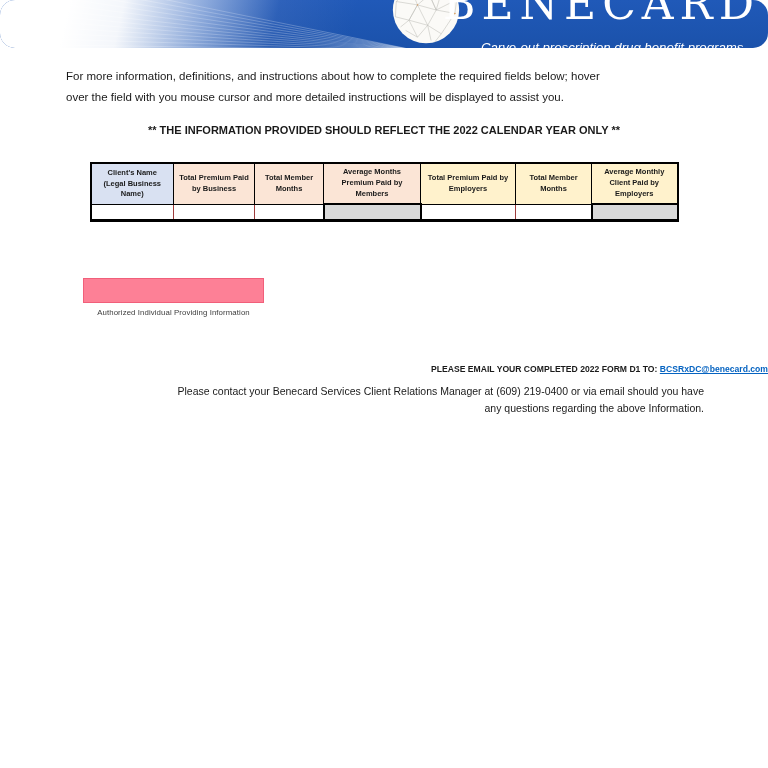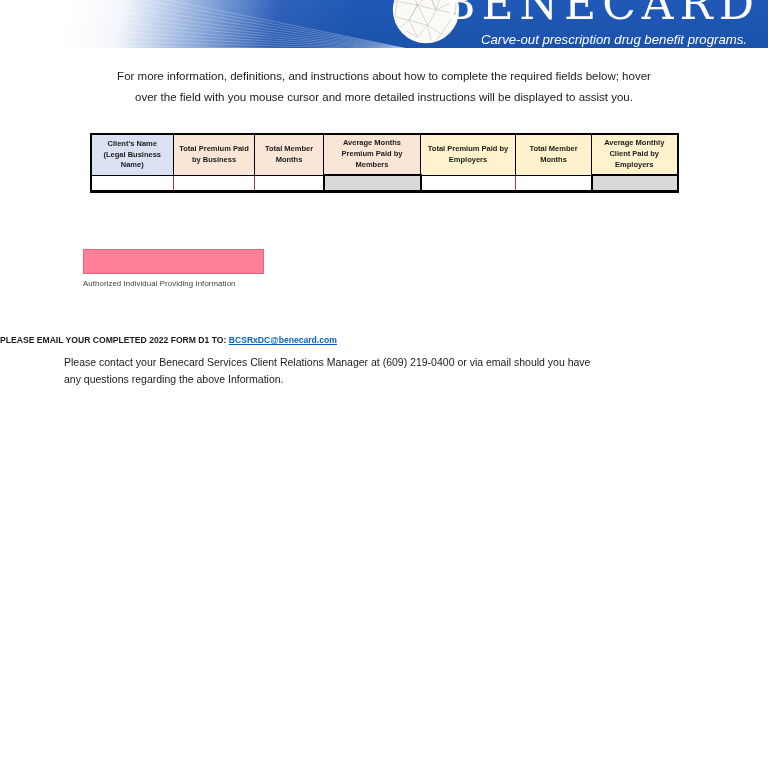--- a/index.html
+++ b/index.html
@@ -11,20 +11,21 @@
     overflow: hidden;
   }
   .page { position: relative; width: 768px; height: 768px; }
 
   
   .band {
     position: relative;
     height: 48px;
     overflow: hidden;
     background: linear-gradient(180deg, #2059b8 0%, #1b52ab 100%);
+    border-radius: 15px;
   }
   .band .rays { position: absolute; left: 0; top: 0; }
   .band .wedge {
     position: absolute; inset: 0;
     background: linear-gradient(103deg,
       #ffffff 9%,
       rgba(255,255,255,0.95) 16%,
       rgba(205,218,242,0.65) 26%,
       rgba(90,125,195,0.25) 36%,
       rgba(30,87,178,0) 46%);
@@ -38,32 +39,31 @@
     position: absolute;
     top: -22px; right: 8px;
     font-family: "DejaVu Serif", "Liberation Serif", serif;
     font-size: 44px;
     letter-spacing: 6px;
     color: #ffffff;
     white-space: nowrap;
   }
   .tagline {
     position: absolute;
-    top: 32px; right: 21px;
+    top: 40px; right: 21px;
     font-style: italic;
     font-size: 13.2px;
     color: #ffffff;
     white-space: nowrap;
   }
 
   
   .intro {
     margin: 18px auto 0;
     max-width: 636px;
-    text-align: center;
     font-size: 11.5px;
     line-height: 1.8;
     white-space: pre-line;
   }
   .notice {
     margin: 17px auto 0;
     text-align: center;
     font-size: 11px;
     font-weight: bold;
   }
@@ -128,35 +128,36 @@
     border: 1px solid #f2a2a6;
     outline: none;
     font: 11px "Liberation Sans", sans-serif;
     padding: 0 4px;
   }
   .field-label {
     margin-top: 5px;
     font-size: 7.8px;
     color: #3c3c3c;
     letter-spacing: 0.1px;
+    text-align: center;
   }
 
   
   .email-line {
     margin: 47px auto 0;
-    text-align: left;
+    text-align: right;
     font-size: 8.6px;
     font-weight: bold;
     color: #1a1a1a;
   }
   .email-link { color: #0563c1; text-decoration: underline; font-weight: bold; }
   .contact {
     margin: 9px auto 0;
     max-width: 640px;
-    text-align: left;
+    text-align: right;
     font-size: 10.5px;
     line-height: 1.65;
     white-space: pre-line;
   }
 </style>
 </head>
 <body>
 
 <div class="page">
 
@@ -201,20 +202,21 @@
         <circle cx="30" cy="34" r="0.8"></circle>
       </g>
     </svg>
     <div class="wordmark">BENECARD</div>
     <div class="tagline">Carve-out prescription drug benefit programs.</div>
   </header>
 
   <main>
     <p class="intro">For more information, definitions, and instructions about how to complete the required fields below; hover
 over the field with you mouse cursor and more detailed instructions will be displayed to assist you.</p>
+    <p class="notice">** THE INFORMATION PROVIDED SHOULD REFLECT THE 2022 CALENDAR YEAR ONLY **</p>
 
     <table class="data-table">
       <colgroup>
         <col class="w1">
           <col class="w2">
           <col class="w3">
           <col class="w4">
         <col class="w5">
           <col class="w6">
           <col class="w7">

